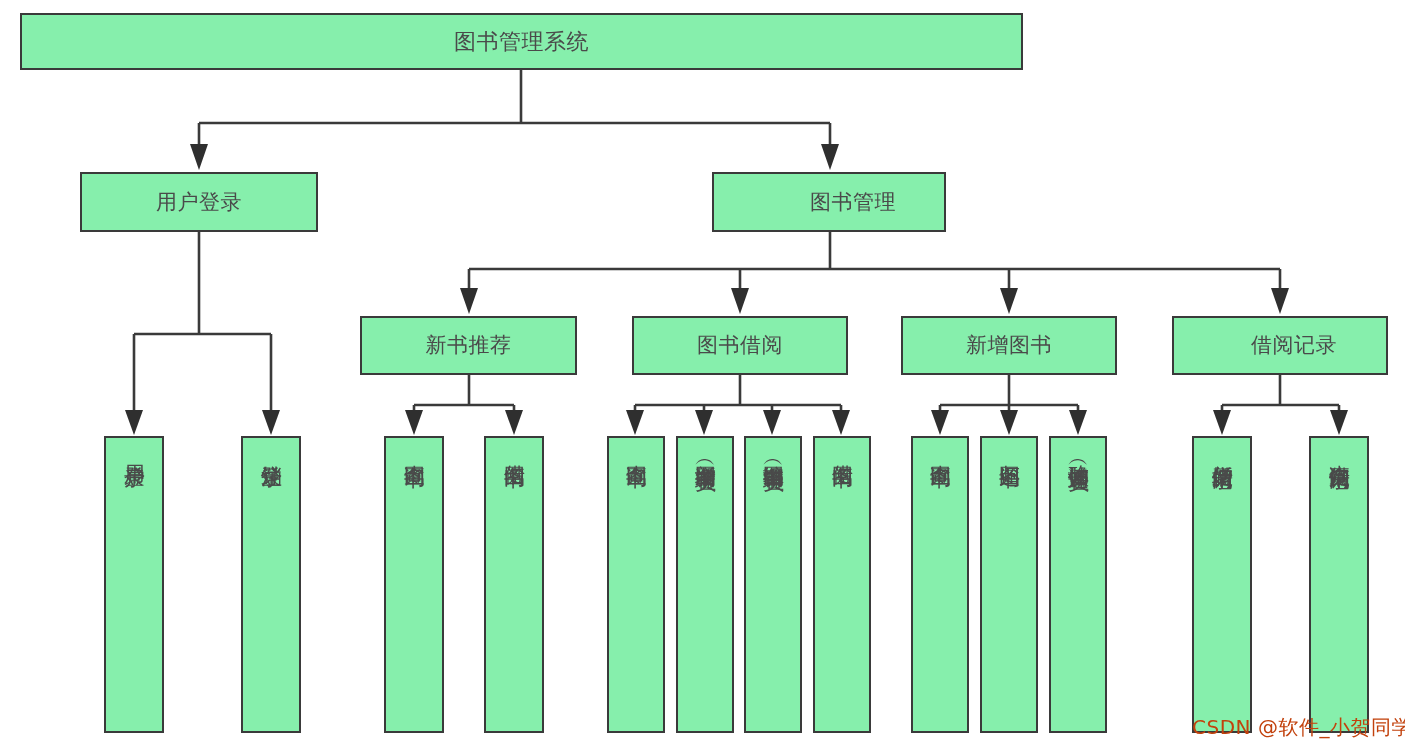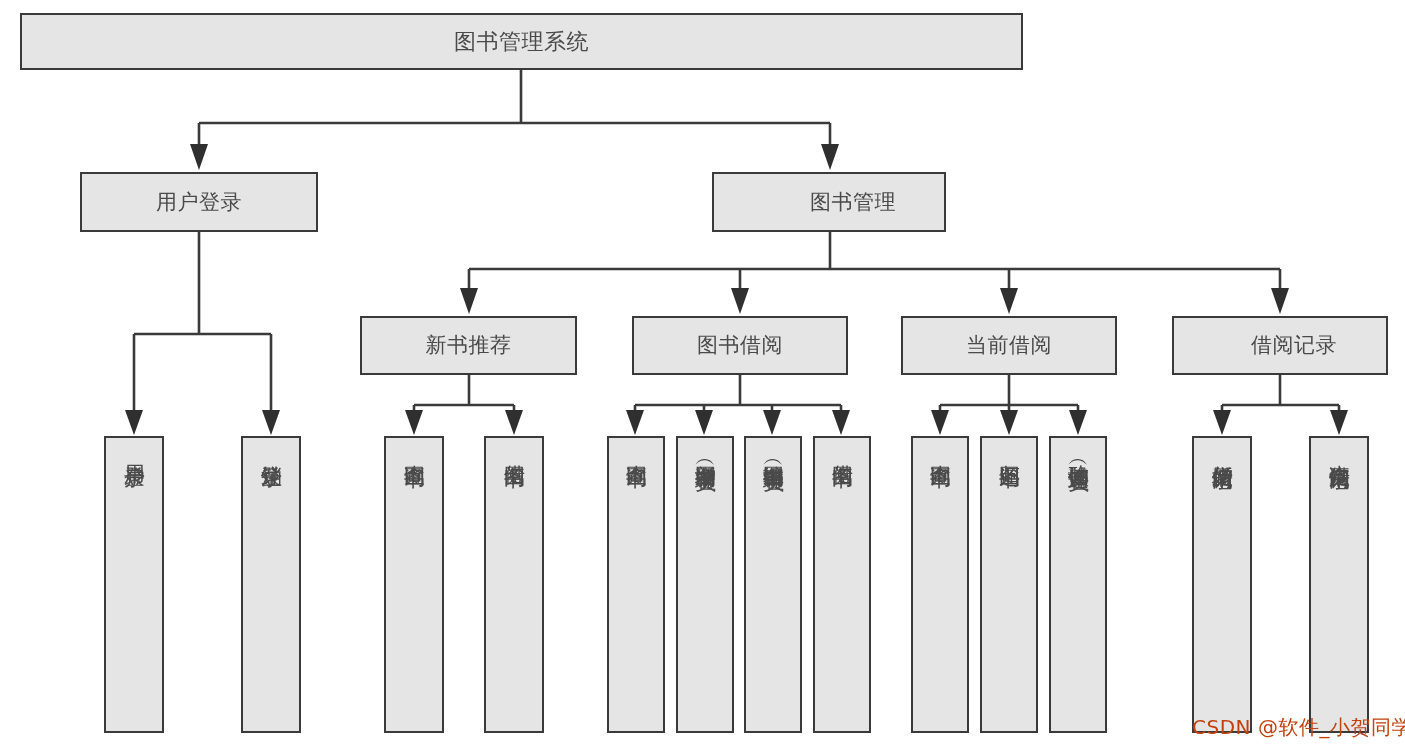--- a/index.html
+++ b/index.html
@@ -21,21 +21,21 @@
   #edges-layer {
     position: absolute;
     left: 0;
     top: 0;
     width: 1405px;
     height: 747px;
   }
   .node {
     position: absolute;
     box-sizing: border-box;
-    background: #e5e5e5;
+    background: #86efac;
     border: 2.5px solid #3a3a3a;
     display: flex;
     align-items: center;
     justify-content: center;
     z-index: 3;
   }
   .node-label {
     color: #4a4a4a;
     font-size: 21px;
     line-height: 1.18;
@@ -165,21 +165,21 @@
     <span class="node-label">图书管理</span>
   </div>
 
   <div class="node horizontal" style="left:360px; top:316px; width:217px; height:59px;align-items:center;">
     <span class="node-label">新书推荐</span>
   </div>
   <div class="node horizontal" style="left:632px; top:316px; width:216px; height:59px;justify-content:center;">
     <span class="node-label">图书借阅</span>
   </div>
   <div class="node horizontal" style="left:901px; top:316px; width:216px; height:59px;">
-    <span class="node-label">当前借阅</span>
+    <span class="node-label">新增图书</span>
   </div>
   <div class="node horizontal" style="left:1172px; top:316px; width:216px; height:59px;padding-left:28px;">
     <span class="node-label">借阅记录</span>
   </div>
 
   <div class="node vertical" style="left:104px; top:436px; width:60px; height:297px;">
     <span class="node-label">用户登录</span>
   </div>
   <div class="node vertical" style="left:241px; top:436px; width:60px; height:297px;">
     <span class="node-label">注销登录</span>

